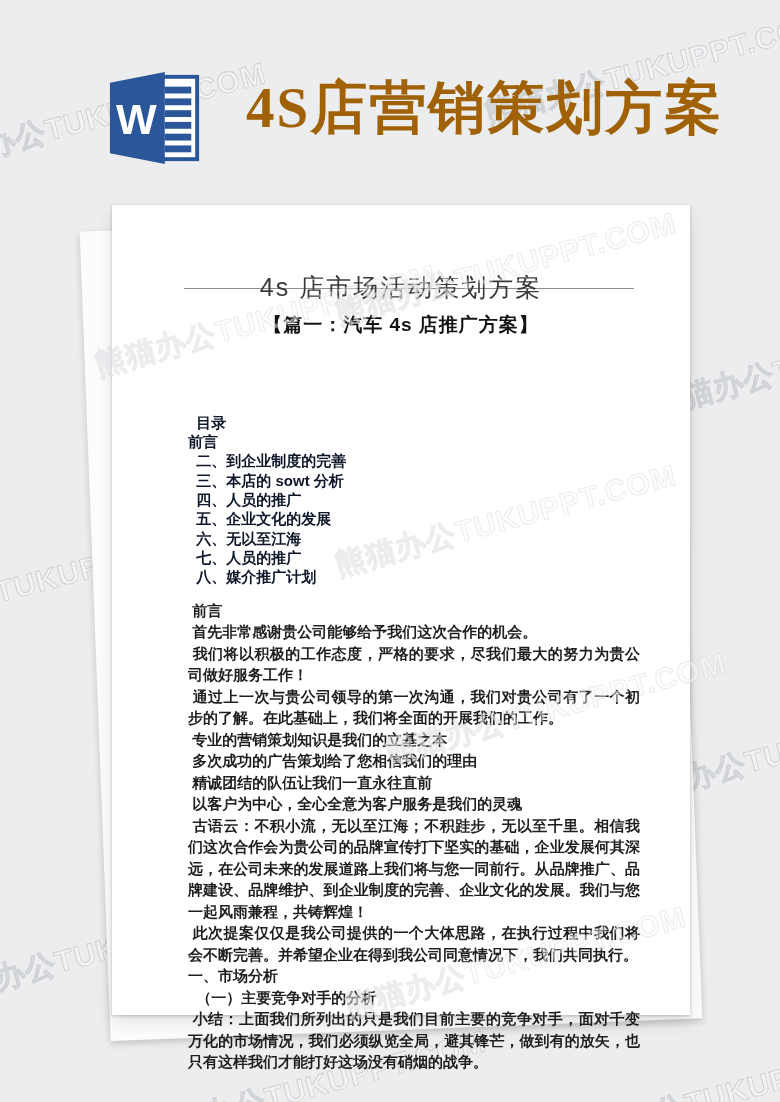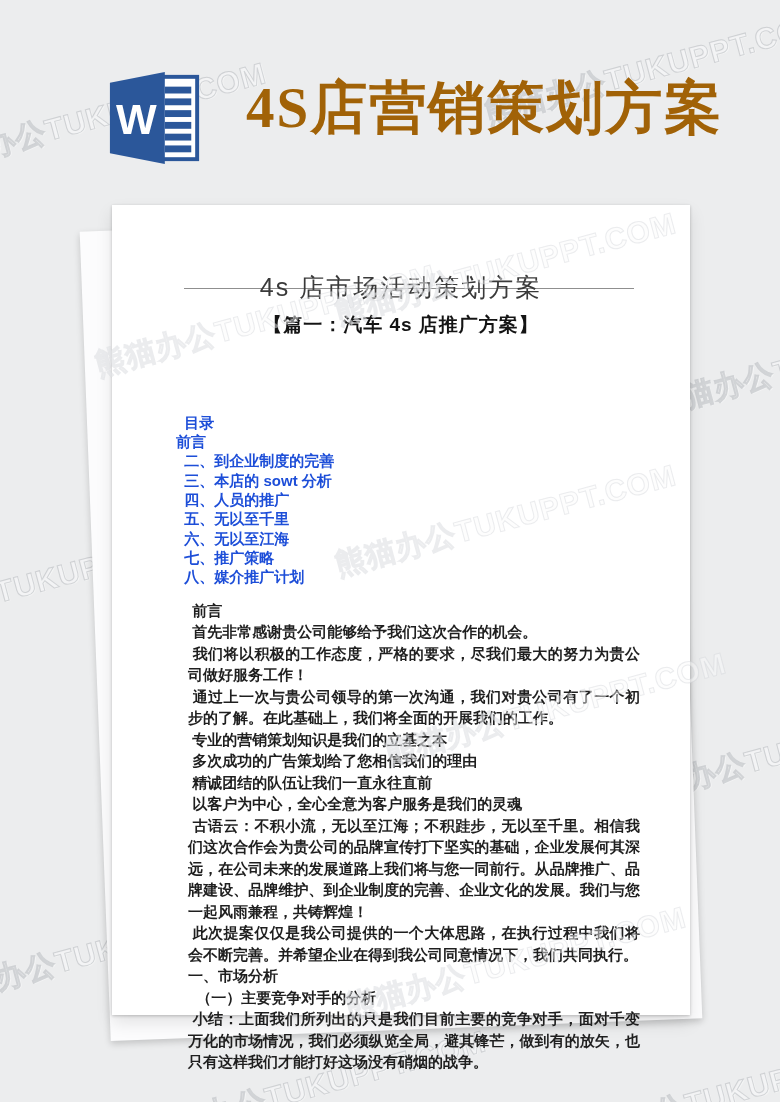--- a/index.html
+++ b/index.html
@@ -55,23 +55,23 @@
     position:absolute;left:0;top:66px;width:100%;text-align:center;z-index:1;
     font:400 25px "Liberation Sans","DejaVu Sans",sans-serif;
     color:#3a3a3a;letter-spacing:2px;
   }
   .doc-subtitle{
     position:absolute;left:0;top:107px;width:100%;text-align:center;
     font:700 19px "Liberation Sans","DejaVu Sans",sans-serif;
     color:#141414;letter-spacing:1px;
   }
   .doc-toc{
-    position:absolute;left:64px;top:150px;width:460px;
+    position:absolute;left:76px;top:150px;width:460px;
     font:700 15px "Liberation Sans","DejaVu Sans",sans-serif;
-    color:#1d4ed8;line-height:19.3px;white-space:pre-wrap;
+    color:#0f172a;line-height:19.3px;white-space:pre-wrap;
   }
   .doc-toc p{margin:0;}
   .doc-body{
     position:absolute;left:76px;top:330px;width:452px;
     font:700 15px "Liberation Sans","DejaVu Sans",sans-serif;
     color:#1f1f1f;line-height:21.5px;
     text-align:justify;white-space:pre-wrap;
   }
   .doc-body p{margin:0;}
 </style>
@@ -107,21 +107,21 @@
 
 <div class="page-back"></div>
 
 <div class="page-main">
   <div class="title-line"></div>
   <div class="doc-title">4s 店市场活动策划方案</div>
   <div class="doc-subtitle">【篇一：汽车 4s 店推广方案】</div>
 
   <div class="doc-toc">
     
-  <p>  目录</p><p>前言</p><p>  二、到企业制度的完善</p><p>  三、本店的 sowt 分析</p><p>  四、人员的推广</p><p>  五、无以至千里</p><p>  六、无以至江海</p><p>  七、推广策略</p><p>  八、媒介推广计划</p></div>
+  <p>  目录</p><p>前言</p><p>  二、到企业制度的完善</p><p>  三、本店的 sowt 分析</p><p>  四、人员的推广</p><p>  五、企业文化的发展</p><p>  六、无以至江海</p><p>  七、人员的推广</p><p>  八、媒介推广计划</p></div>
 
   <div class="doc-body">
     
   <p> 前言</p><p> 首先非常感谢贵公司能够给予我们这次合作的机会。</p><p> 我们将以积极的工作态度，严格的要求，尽我们最大的努力为贵公司做好服务工作！</p><p> 通过上一次与贵公司领导的第一次沟通，我们对贵公司有了一个初步的了解。在此基础上，我们将全面的开展我们的工作。</p><p> 专业的营销策划知识是我们的立基之本</p><p> 多次成功的广告策划给了您相信我们的理由</p><p> 精诚团结的队伍让我们一直永往直前</p><p> 以客户为中心，全心全意为客户服务是我们的灵魂</p><p> 古语云：不积小流，无以至江海；不积跬步，无以至千里。相信我们这次合作会为贵公司的品牌宣传打下坚实的基础，企业发展何其深远，在公司未来的发展道路上我们将与您一同前行。从品牌推广、品牌建设、品牌维护、到企业制度的完善、企业文化的发展。我们与您一起风雨兼程，共铸辉煌！</p><p> 此次提案仅仅是我公司提供的一个大体思路，在执行过程中我们将会不断完善。并希望企业在得到我公司同意情况下，我们共同执行。</p><p>一、市场分析</p><p>  （一）主要竞争对手的分析</p><p> 小结：上面我们所列出的只是我们目前主要的竞争对手，面对千变万化的市场情况，我们必须纵览全局，避其锋芒，做到有的放矢，也只有这样我们才能打好这场没有硝烟的战争。</p></div>
 </div>
 
 <div class="wm on-page" style="left:90px;top:300px">熊猫办公TUKUPPT.COM</div>
 <div class="wm on-page" style="left:330px;top:248px">熊猫办公TUKUPPT.COM</div>
 <div class="wm on-page" style="left:330px;top:500px">熊猫办公TUKUPPT.COM</div>
 <div class="wm on-page" style="left:380px;top:688px">熊猫办公TUKUPPT.COM</div>

